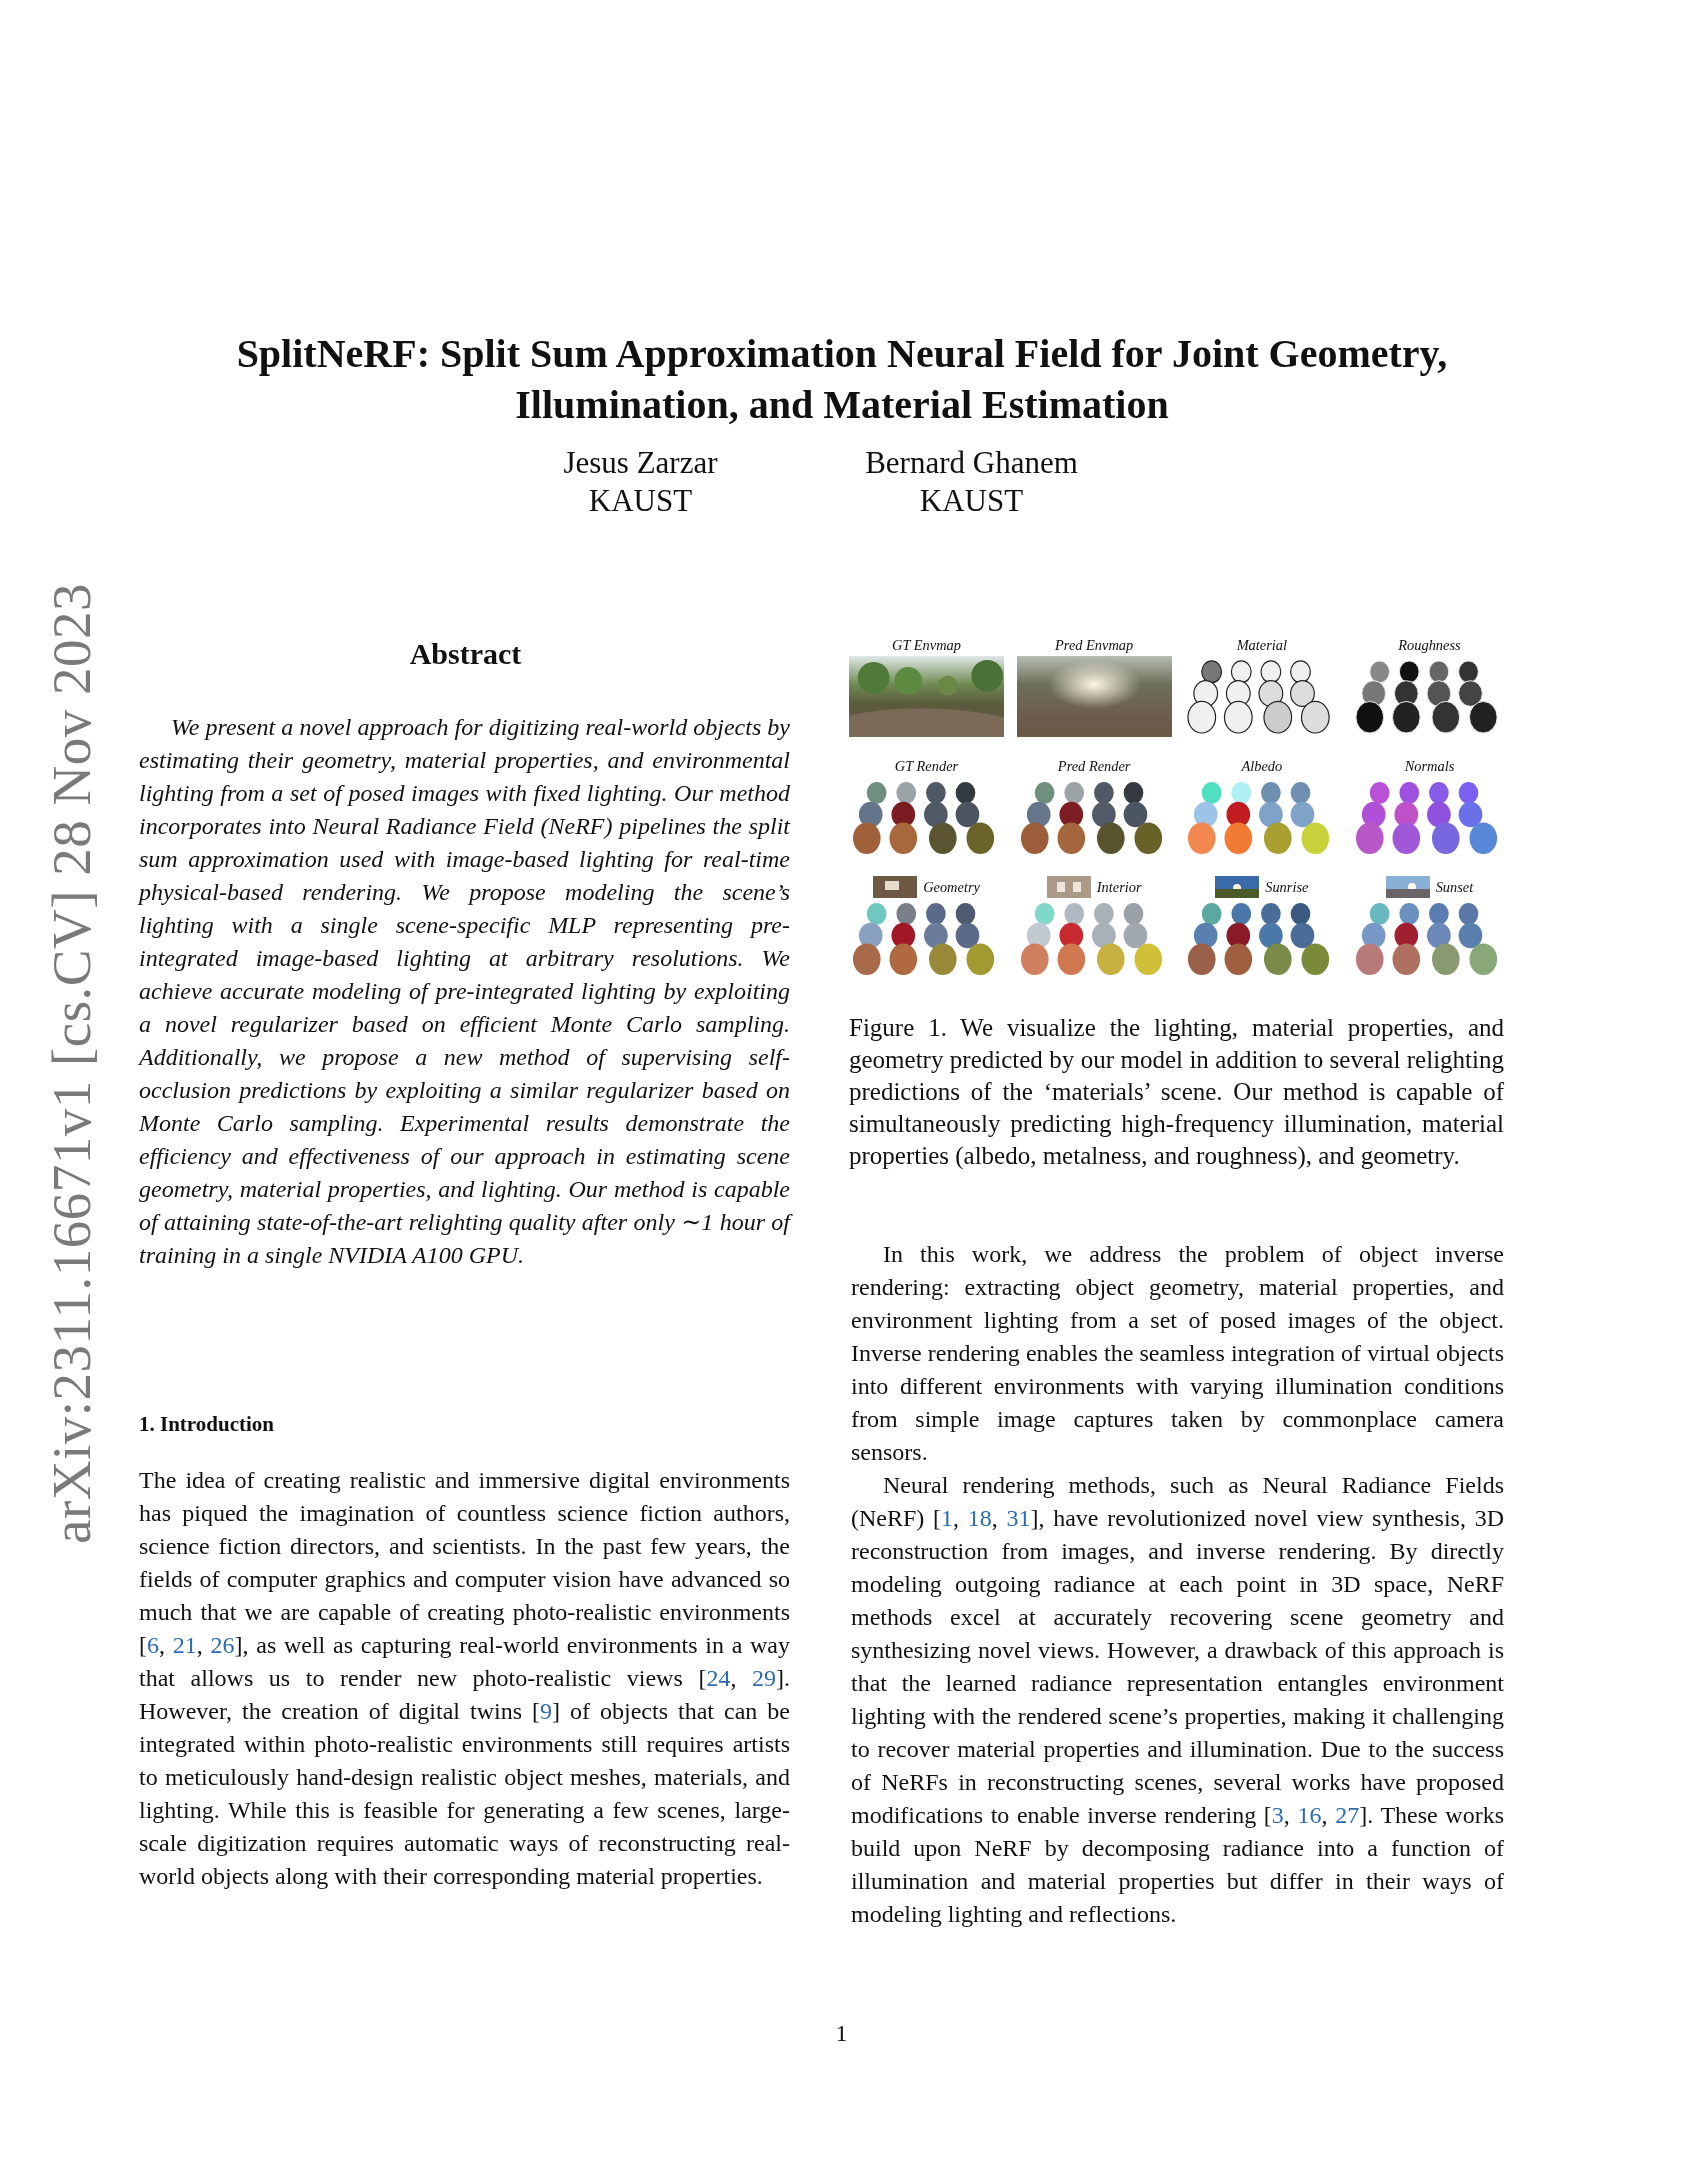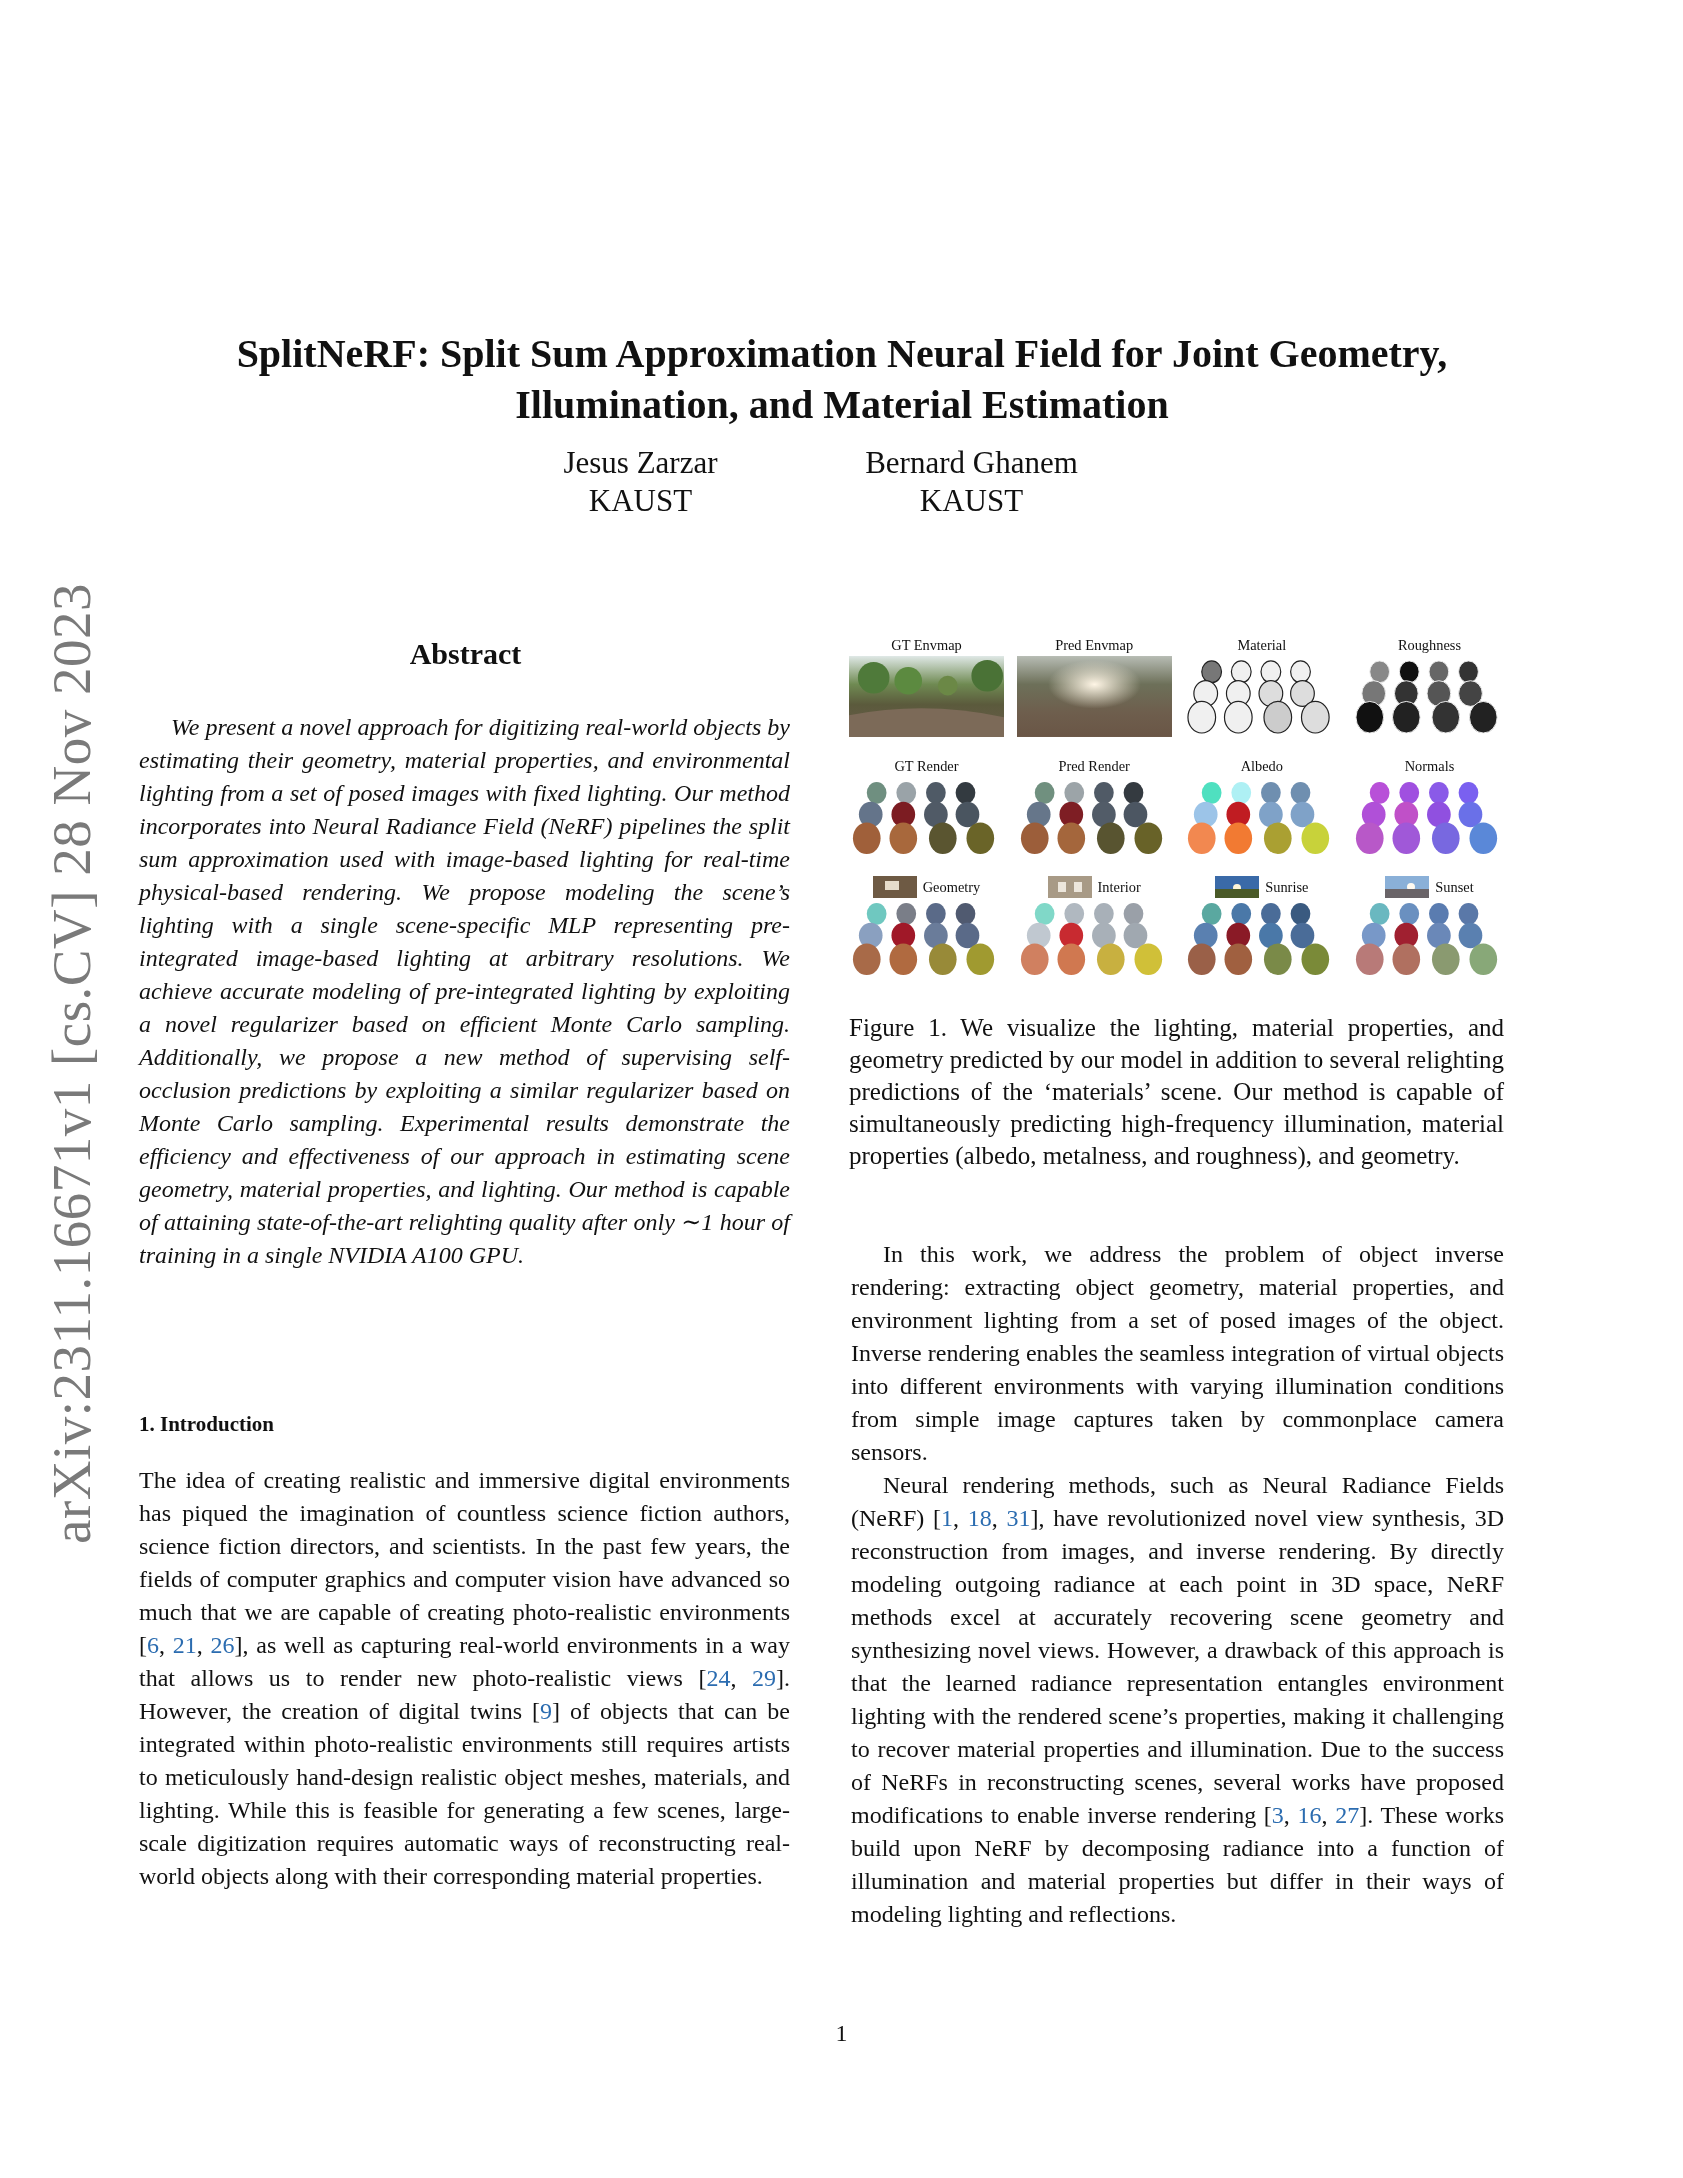--- a/index.html
+++ b/index.html
@@ -18,21 +18,21 @@
               font-size: 24px; line-height: 33px; text-align: justify; text-indent: 32px; }
   .sec-h { position: absolute; left: 139px; top: 1412px; font-weight: bold; font-size: 21px; }
   .col { position: absolute; font-size: 24px; line-height: 33px; text-align: justify; }
   .col p { margin: 0; text-indent: 32px; }
   .col p.noindent { text-indent: 0; }
   .left { left: 139px; width: 651px; top: 1464px; }
   .right { left: 851px; width: 653px; top: 1238px; }
   .cite { color: #2b6cb0; }
   .figure { position: absolute; left: 849px; top: 634px; width: 658px; }
   .fig-row { display: flex; justify-content: space-between; margin-bottom: 18px; }
-  .fig-cell { width: 155px; display: flex; flex-direction: column; align-items: center; }
+  .fig-cell { width: 155px; display: flex; flex-direction: column; align-items: center; font-style: italic; }
   .fig-label { font-size: 14.4px; height: 22px; line-height: 22px; white-space: nowrap; display: flex; align-items: center; gap: 6px; }
   .thumb { width: 44px; height: 22px; display: inline-block; }
   .img { width: 155px; height: 81px; }
   .caption { position: absolute; left: 849px; width: 655px; top: 1012px; font-size: 25px; line-height: 32px; text-align: justify; }
   .page-num { position: absolute; left: 0; width: 1683px; top: 2020px; text-align: center; font-size: 24px; }
 </style>
 </head>
 <body>
 
 <div class="title">

